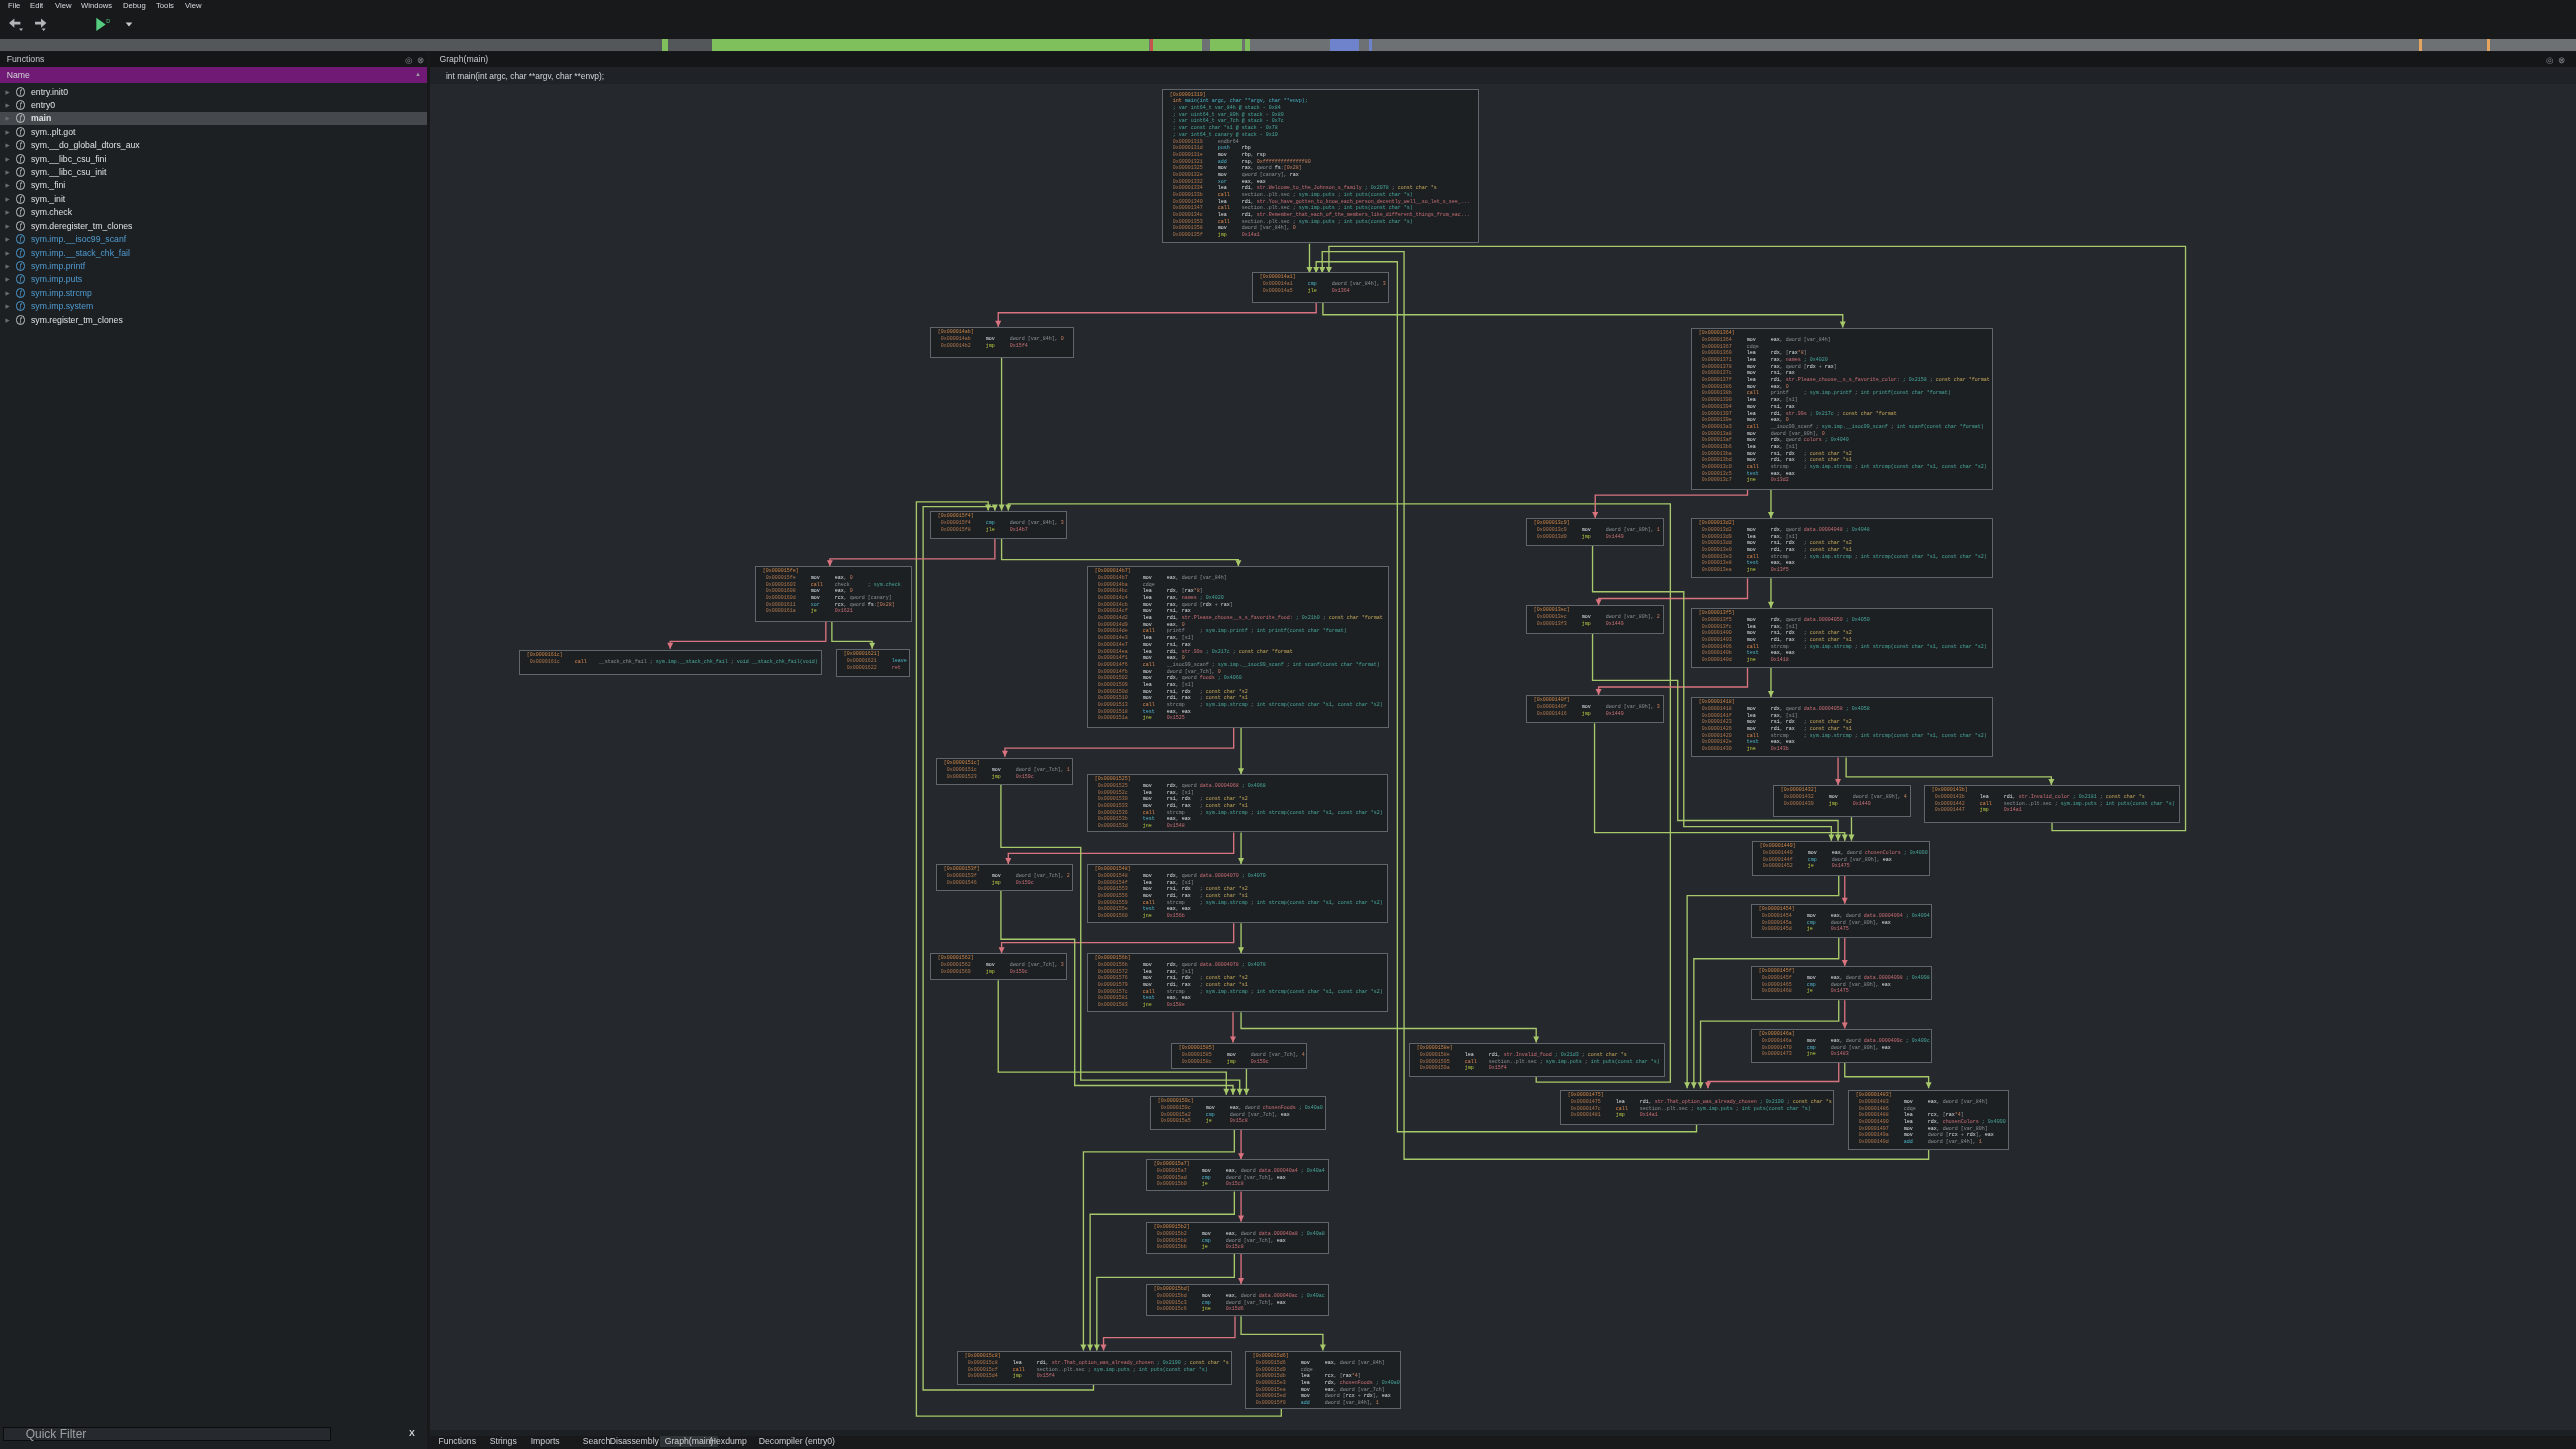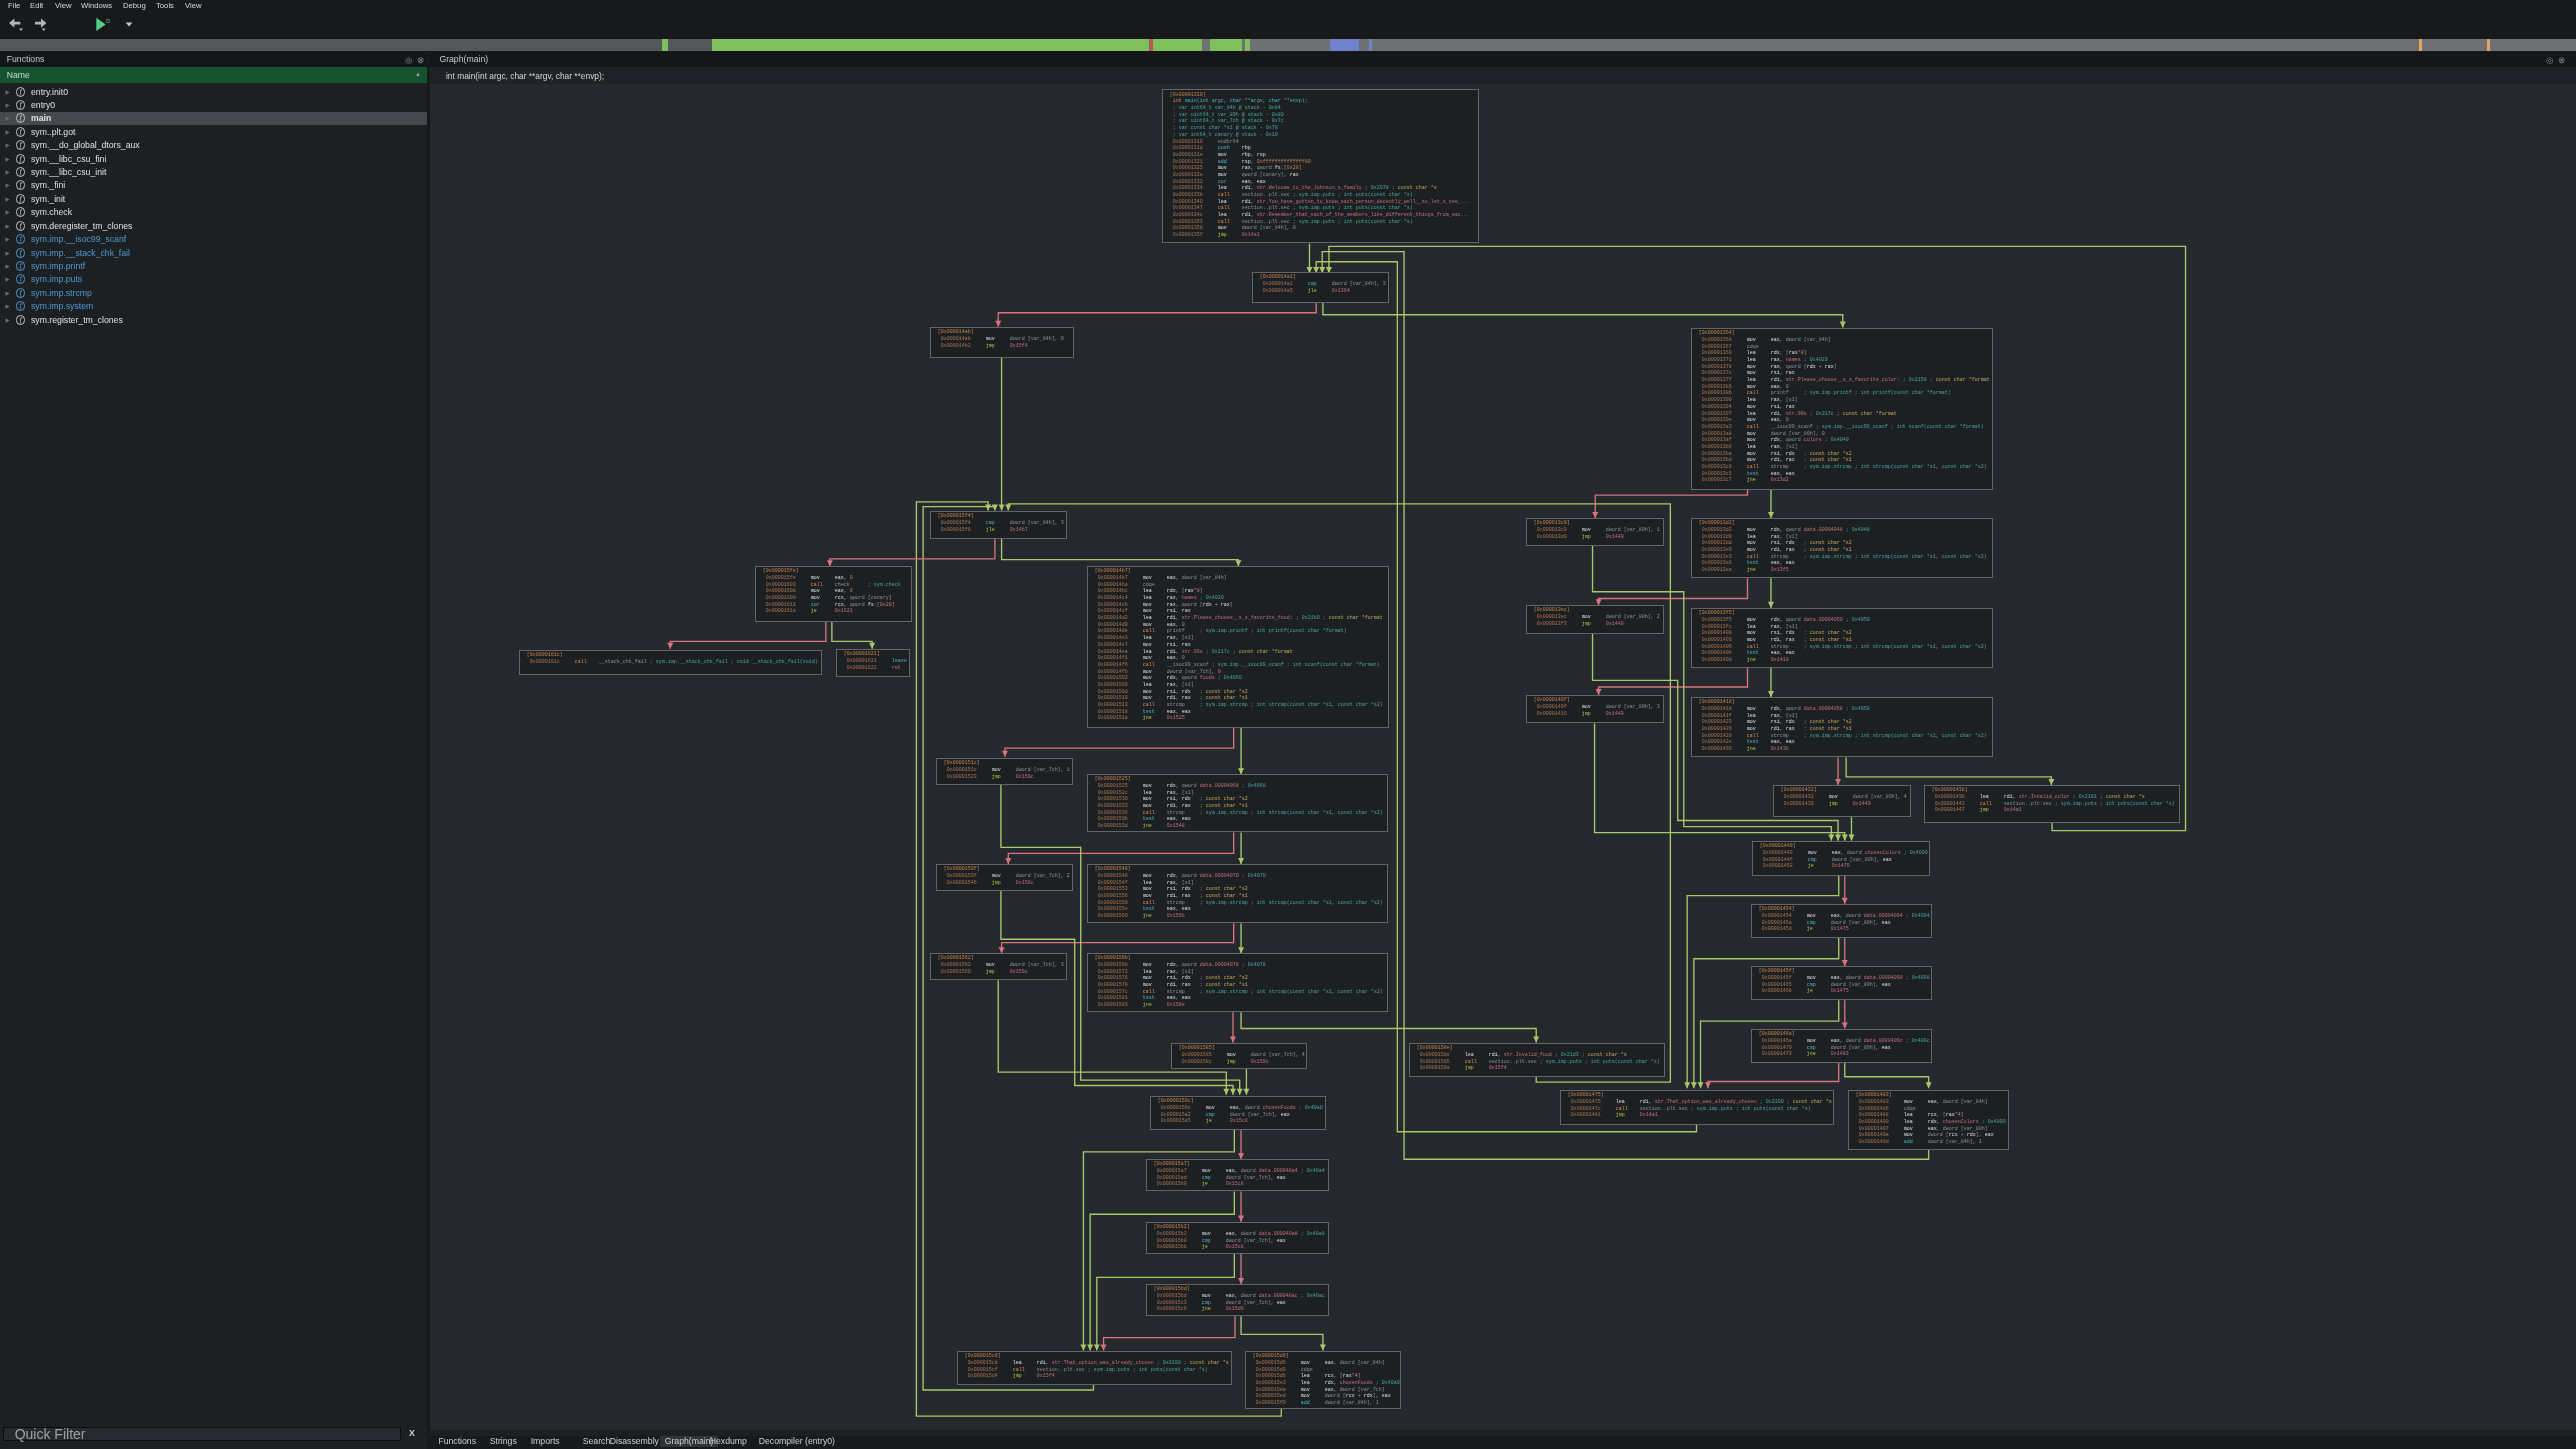--- a/index.html
+++ b/index.html
@@ -4,30 +4,30 @@
 html,body{width:2576px;height:1449px;overflow:hidden;background:#17191b;font-family:"Liberation Sans",sans-serif}
 #menubar{position:absolute;left:0;top:0;width:2576px;height:10.7px;background:#17191b}
 #menubar span{position:absolute;top:0.7px;font-size:7.7px;color:#d8dbdd}
 #toolbar{position:absolute;left:0;top:10.7px;width:2576px;height:28px;background:#17191b}
 #input{position:absolute;left:166px;top:8.7px;width:2167px;height:11.4px;background:#212528;border:0.7px solid #0b0c0d;border-radius:2px;color:#ced1d4;font-size:8px;line-height:10px;padding-left:14px}
 #seek{position:absolute;left:0;top:39px;width:2576px;height:12px;background:#54575a}
 #seek i{position:absolute;top:0;height:12px}
 #lp{position:absolute;left:0;top:52px;width:427px;height:1397px;background:#1d2023}
 #lhead{position:absolute;left:0;top:0;width:427px;height:15.4px;background:#141617;color:#c9ccd0;font-size:8.7px}
 #lhead b{position:absolute;left:6.7px;top:2px;font-weight:normal}
-#nrow{position:absolute;left:0;top:15.4px;width:427px;height:16px;background:#14532d;color:#d3d6d8;font-size:8.7px}
+#nrow{position:absolute;left:0;top:15.4px;width:427px;height:16px;background:#701a75;color:#d3d6d8;font-size:8.7px}
 #nrow b{position:absolute;left:6.7px;top:2.7px;font-weight:normal}
 .row{position:absolute;left:0;width:427px;height:13.4px;color:#dfe2e4;font-size:8.7px}
 .row.sel{background:#45494d}
 .exp{position:absolute;left:5.4px;top:2.7px;font-size:5.4px;color:#6a6f74}
 .fic{position:absolute;left:16px;top:1.3px;width:9.4px;height:9.4px;border:0.7px solid #c0c4c7;border-radius:5.4px;color:#c0c4c7;font-size:6.7px;text-align:center;line-height:8.7px;font-style:italic}
 .fic.bl{border-color:#4f9bd0;color:#4f9bd0}
 .fn{position:absolute;left:31px;top:1.3px}
 .fn.bl{color:#4f9bd0}
-#qf{position:absolute;left:2.7px;top:1375px;width:398px;height:14px;background:#26292d;border:0.7px solid #0b0c0d;color:#9ea1a4;font-size:14px;line-height:12.7px;padding-left:11px}
+#qf{position:absolute;left:2.7px;top:1375px;width:328px;height:14px;background:#26292d;border:0.7px solid #0b0c0d;color:#9ea1a4;font-size:12px;line-height:12.7px;padding-left:22px}
 #qfx{position:absolute;left:409px;top:1376px;color:#d0d3d5;font-size:8.7px;font-weight:bold}
 #rp{position:absolute;left:430px;top:52px;width:2146px;height:1397px;background:#1d2023}
 #rhead{position:absolute;left:0;top:0;width:2146px;height:15.4px;background:#141617;color:#c9ccd0;font-size:8.7px}
 #rhead b{position:absolute;left:9.4px;top:2px;font-weight:normal}
 #sig{position:absolute;left:0;top:15.4px;width:2146px;height:32px;background:#1f2327;border-bottom:0.7px solid #141618;color:#d4d7da;font-size:8.4px}
 #sig span{position:absolute;left:16px;top:3.4px}
 #gv{position:absolute;left:0;top:32px;width:2146px;height:1346px;background:#25282c;overflow:hidden}
 .b{position:absolute;background:#1c2023;border:1.3px solid #60666c;font-family:"Liberation Mono",monospace;font-size:5px;line-height:6.7px;white-space:pre;padding:1.3px 0 0 6.7px;overflow:hidden}
 .b p{height:6.7px}
 .h{color:#cf8648}.a{color:#b0764c}

